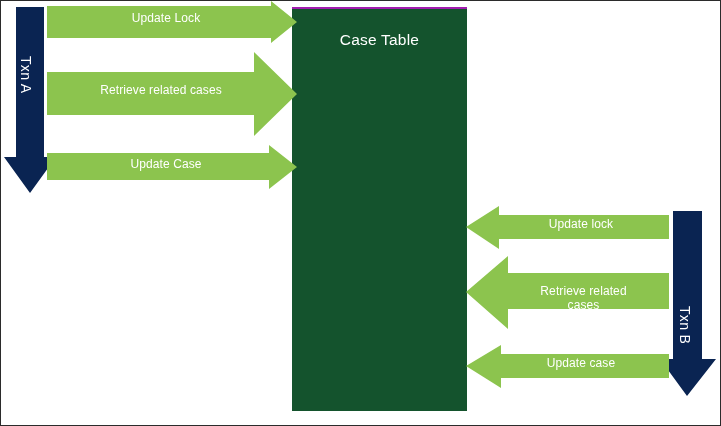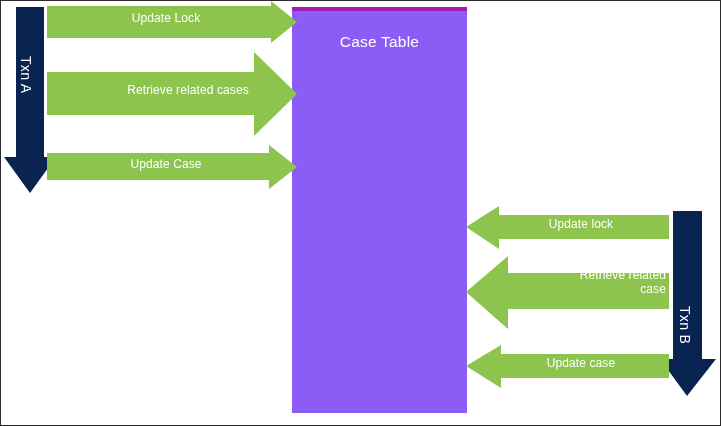--- a/index.html
+++ b/index.html
@@ -21,22 +21,22 @@
   }
   .shape {
     position: absolute;
   }
   
   #case-table {
     left: 291px;
     top: 6px;
     width: 175px;
     height: 402px;
-    background: #8b5cf6;
-    border-top: 4px solid #a21caf;
+    background: #14532d;
+    border-top: 2px solid #a21caf;
   }
   #case-table-label {
     position: absolute;
     left: 0;
     top: 22px;
     width: 175px;
     text-align: center;
     color: #ffffff;
     font-size: 15.5px;
     letter-spacing: .2px;
@@ -69,31 +69,31 @@
     line-height: 1.15;
     text-align: center;
     letter-spacing: .1px;
   }
 
   
   #arrow-update-lock      { left: 46px; top: 0px;   width: 250px; height: 42px; }
   #label-update-lock      { left: 46px; top: 11px;  width: 238px; }
 
   #arrow-retrieve-left    { left: 46px; top: 51px;  width: 250px; height: 84px; }
-  #label-retrieve-left    { left: 60px; top: 83px;  width: 238px; padding-left: 8px; }
+  #label-retrieve-left    { left: 33px; top: 83px;  width: 238px; padding-left: 8px; }
 
   #arrow-update-case      { left: 46px; top: 144px; width: 250px; height: 44px; }
   #label-update-case      { left: 46px; top: 157px; width: 238px; }
 
   
   #arrow-update-lock-r    { left: 465px; top: 205px; width: 203px; height: 43px; }
   #label-update-lock-r    { left: 495px; top: 217px; width: 170px; }
 
   #arrow-retrieve-right   { left: 465px; top: 255px; width: 203px; height: 73px; }
-  #label-retrieve-right   { left: 500px; top: 268px; width: 165px; text-align: right; }
+  #label-retrieve-right   { left: 500px; top: 284px; width: 165px; }
 
   #arrow-update-case-r    { left: 465px; top: 344px; width: 203px; height: 43px; }
   #label-update-case-r    { left: 495px; top: 356px; width: 170px; }
 </style>
 </head>
 <body>
 
 <div id="canvas">
 
   <div class="shape" id="case-table">
@@ -128,21 +128,21 @@
   <svg class="harrow" id="arrow-update-lock-r" viewBox="0 0 203 43" preserveAspectRatio="none">
     <polygon points="203,9 33,9 33,0 0,21 33,43 33,33 203,33" fill="#8cc44e"></polygon>
   </svg>
   <div class="hlabel" id="label-update-lock-r">Update lock</div>
 
   <svg class="harrow" id="arrow-retrieve-right" viewBox="0 0 203 73" preserveAspectRatio="none">
     <polygon points="203,17 42,17 42,0 0,36 42,73 42,53 203,53" fill="#8cc44e"></polygon>
   </svg>
   <div class="hlabel" id="label-retrieve-right">
     <span>Retrieve related</span><br>
-    <span>case</span>
+    <span>cases</span>
   </div>
 
   <svg class="harrow" id="arrow-update-case-r" viewBox="0 0 203 43" preserveAspectRatio="none">
     <polygon points="203,9 35,9 35,0 0,21 35,43 35,33 203,33" fill="#8cc44e"></polygon>
   </svg>
   <div class="hlabel" id="label-update-case-r">Update case</div>
 
 </div>
 
 </body></html>

